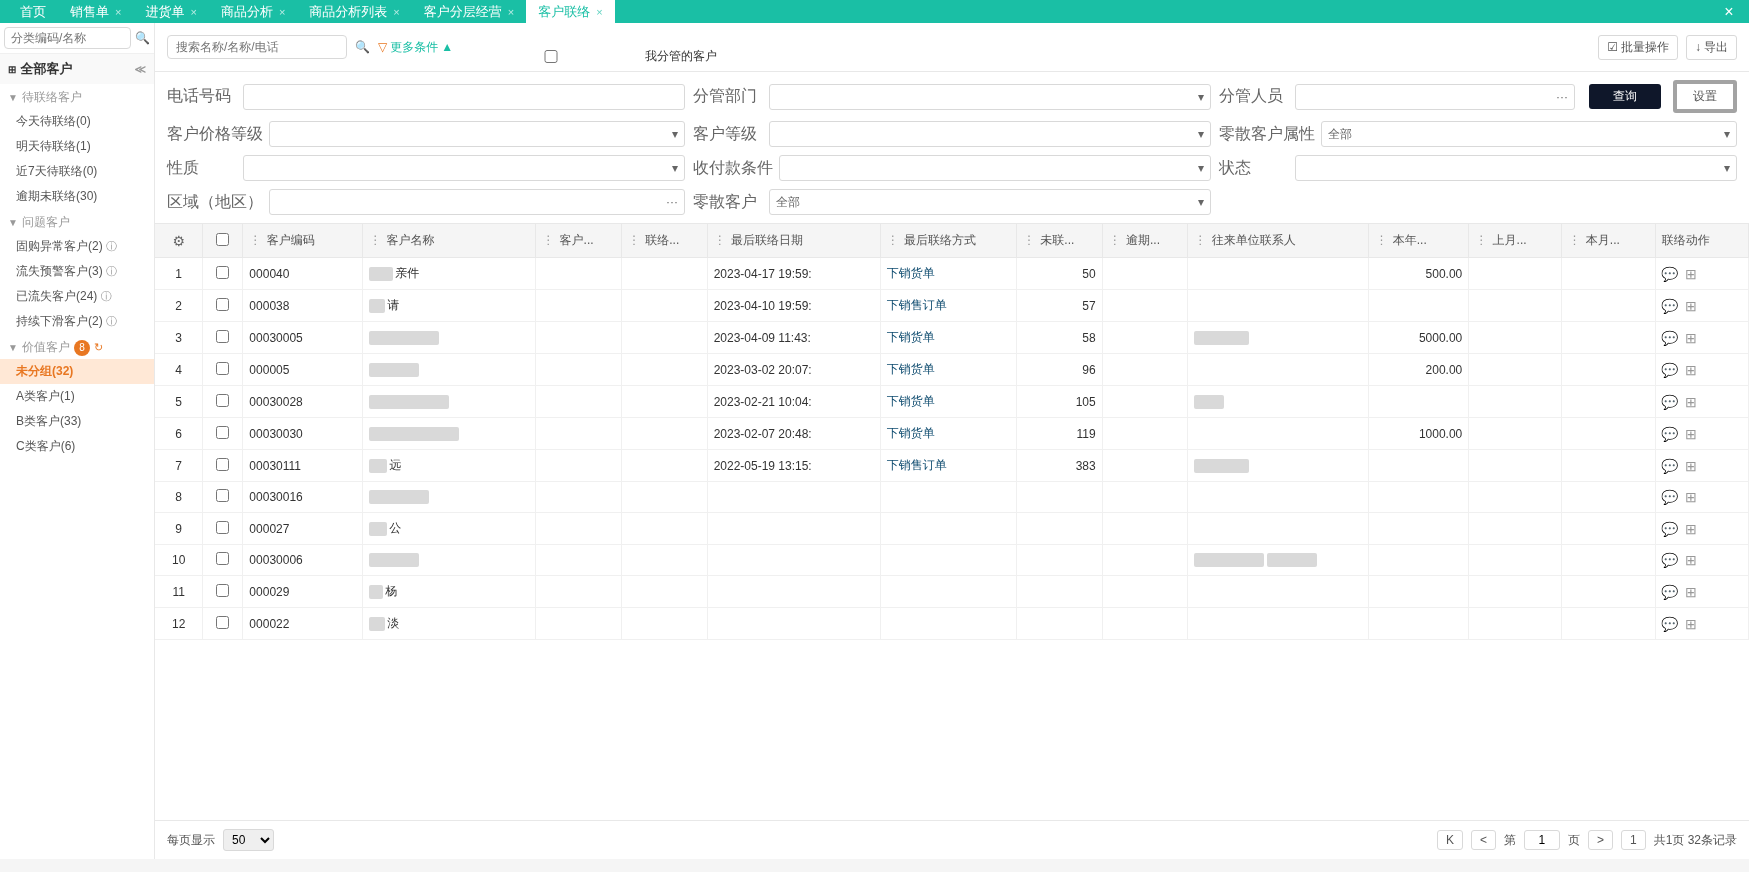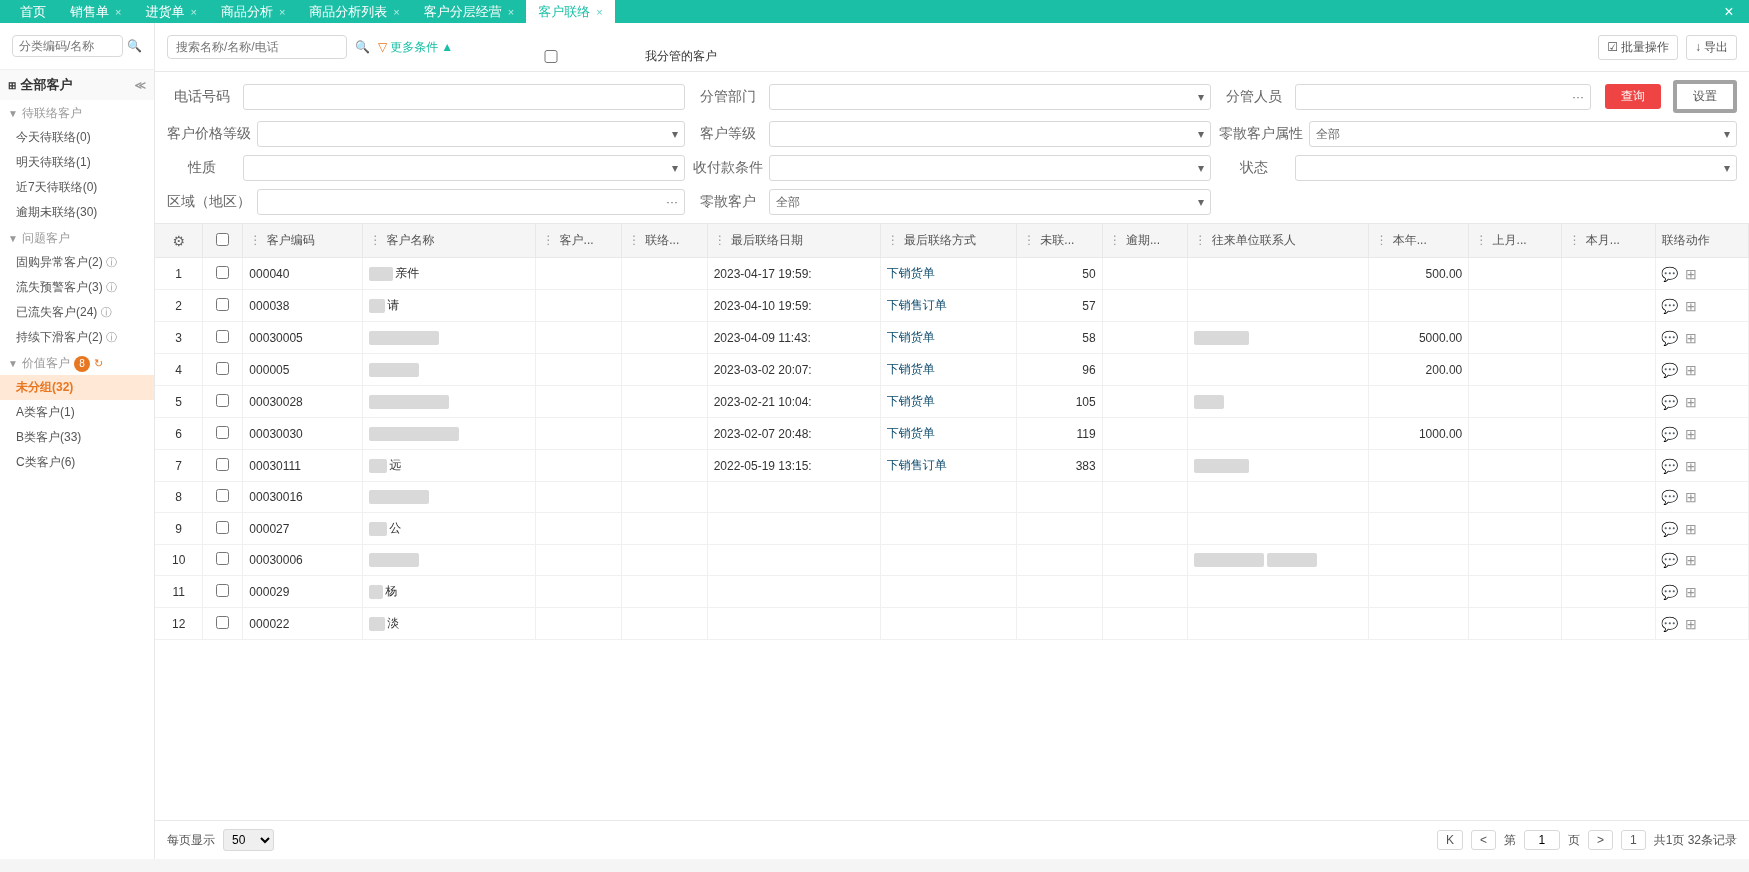--- a/index.html
+++ b/index.html
@@ -52,21 +52,21 @@
       background: #fff;
       border-right: 1px solid #e8e8e8;
       display: flex;
       flex-direction: column;
       flex-shrink: 0;
       overflow-y: auto;
     }
     .sidebar-search {
       display: flex;
       align-items: center;
-      padding: 12px;
+      padding: 4px;
       border-bottom: 1px solid #f0f0f0;
     }
     .sidebar-search input {
       border: 1px solid #d9d9d9;
       border-radius: 4px;
       padding: 3px 6px;
       font-size: 12px;
       width: 100%;
       outline: none;
     }
@@ -175,23 +175,23 @@
       gap: 8px;
     }
     .filter-row {
       display: flex;
       align-items: center;
       gap: 6px;
     }
     .filter-label {
       white-space: nowrap;
       color: #666;
-      font-size: 14px;
+      font-size: 16px;
       min-width: 70px;
-      text-align: center;
+      text-align: left;
     }
     .filter-select {
       flex: 1;
       border: 1px solid #d9d9d9;
       border-radius: 3px;
       padding: 3px 6px;
       font-size: 12px;
       color: #666;
       display: flex;
       align-items: center;
@@ -203,25 +203,25 @@
     .filter-input {
       flex: 1;
       border: 1px solid #d9d9d9;
       border-radius: 3px;
       padding: 3px 6px;
       font-size: 12px;
       outline: none;
       min-height: 26px;
     }
     .btn-query {
-      background: #ef4444;
+      background: #0f172a;
       color: white;
       border: none;
       border-radius: 3px;
-      padding: 4px 16px;
+      padding: 4px 24px;
       font-size: 12px;
       cursor: pointer;
     }
     .btn-reset {
       background: white;
       color: #555;
       border: 4px solid #a3a3a3;
       border-radius: 3px;
       padding: 4px 16px;
       font-size: 12px;

